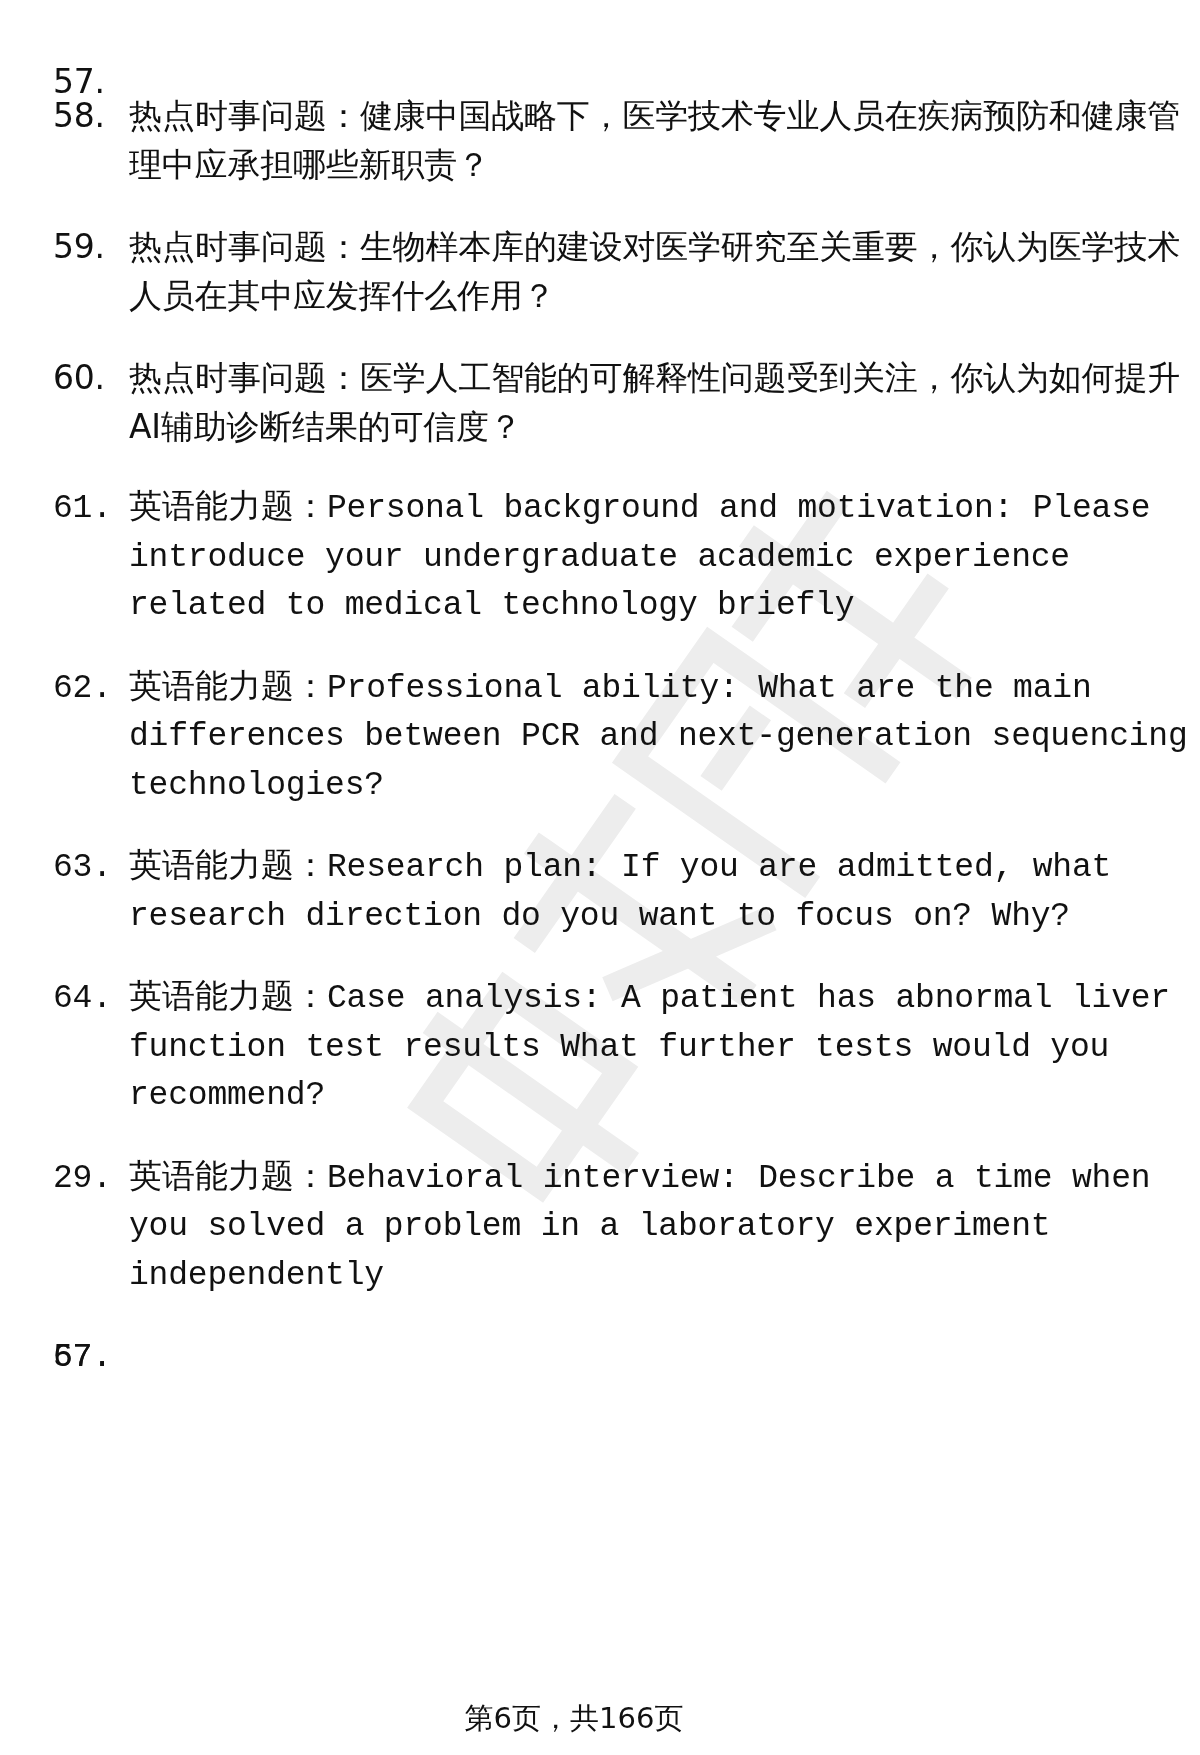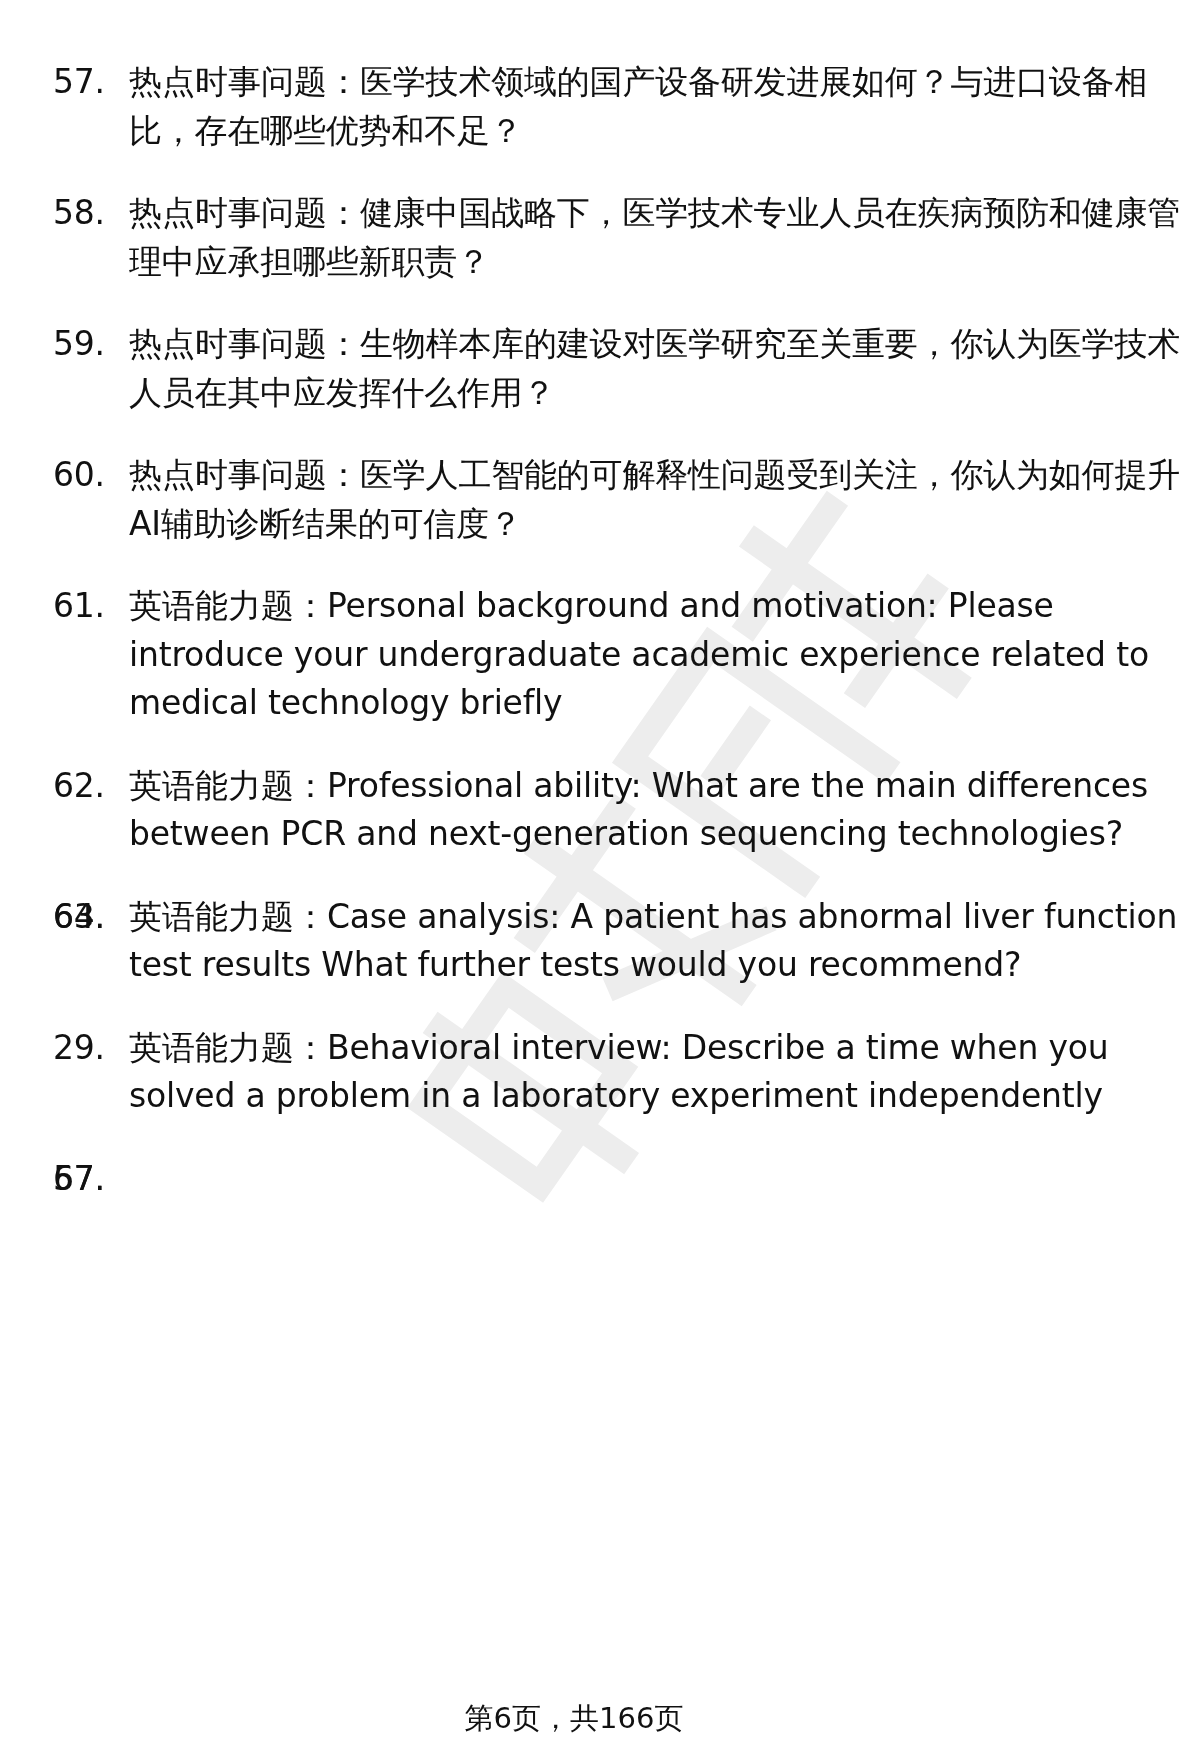--- a/index.html
+++ b/index.html
@@ -48,20 +48,21 @@
     .qitem {
       position: relative;
       padding-left: 129px;
       font-size: 33px;
       line-height: 48.5px;
       margin-bottom: 34px;
       letter-spacing: -0.2px;
     }
     .qitem.en {
       line-height: 48.5px;
+      font-family: Liberation Mono, monospace;
     }
     .qnum {
       position: absolute;
       left: 53px;
       top: 0;
       width: 74px;
       text-align: left;
     }
     .qtext .qcat {
       letter-spacing: 0;
@@ -90,21 +91,20 @@
         <path d="M320 320 L470 320 M395 280 L395 520 M330 420 L460 500"></path>
         <path d="M520 300 L520 510 M520 300 L660 300 L660 510 M560 380 L620 380"></path>
         <path d="M700 320 L840 320 M770 280 L770 520 M710 450 L830 450"></path>
       </g>
     </svg>
   </div>
 
   <ul class="qlist">
     <li class="qitem">
       <span class="qnum">57.</span>
-      <span class="qtext"><span class="qcat">热点时事问题：</span><span>医学技术领域的国产设备研发进展如何？与进口设备相比，存在哪些优势和不足？</span></span>
     </li>
     <li class="qitem">
       <span class="qnum">58.</span>
       <span class="qtext"><span class="qcat">热点时事问题：</span><span>健康中国战略下，医学技术专业人员在疾病预防和健康管理中应承担哪些新职责？</span></span>
     </li>
     <li class="qitem">
       <span class="qnum">59.</span>
       <span class="qtext"><span class="qcat">热点时事问题：</span><span>生物样本库的建设对医学研究至关重要，你认为医学技术人员在其中应发挥什么作用？</span></span>
     </li>
     <li class="qitem">
@@ -114,20 +114,21 @@
     <li class="qitem en">
       <span class="qnum">61.</span>
       <span class="qtext"><span class="qcat">英语能力题：</span><span>Personal background and motivation: Please introduce your undergraduate academic experience related to medical technology briefly</span></span>
     </li>
     <li class="qitem en">
       <span class="qnum">62.</span>
       <span class="qtext"><span class="qcat">英语能力题：</span><span>Professional ability: What are the main differences between PCR and next-generation sequencing technologies?</span></span>
     </li>
     <li class="qitem en">
       <span class="qnum">63.</span>
+      <span class="qtext"><span class="qcat">英语能力题：</span><span>Research plan: If you are admitted, what research direction do you want to focus on? Why?</span></span>
     </li>
     <li class="qitem en">
       <span class="qnum">64.</span>
       <span class="qtext"><span class="qcat">英语能力题：</span><span>Case analysis: A patient has abnormal liver function test results What further tests would you recommend?</span></span>
     </li>
     <li class="qitem en">
       <span class="qnum">29.</span>
       <span class="qtext"><span class="qcat">英语能力题：</span><span>Behavioral interview: Describe a time when you solved a problem in a laboratory experiment independently</span></span>
     </li>
     <li class="qitem en">

